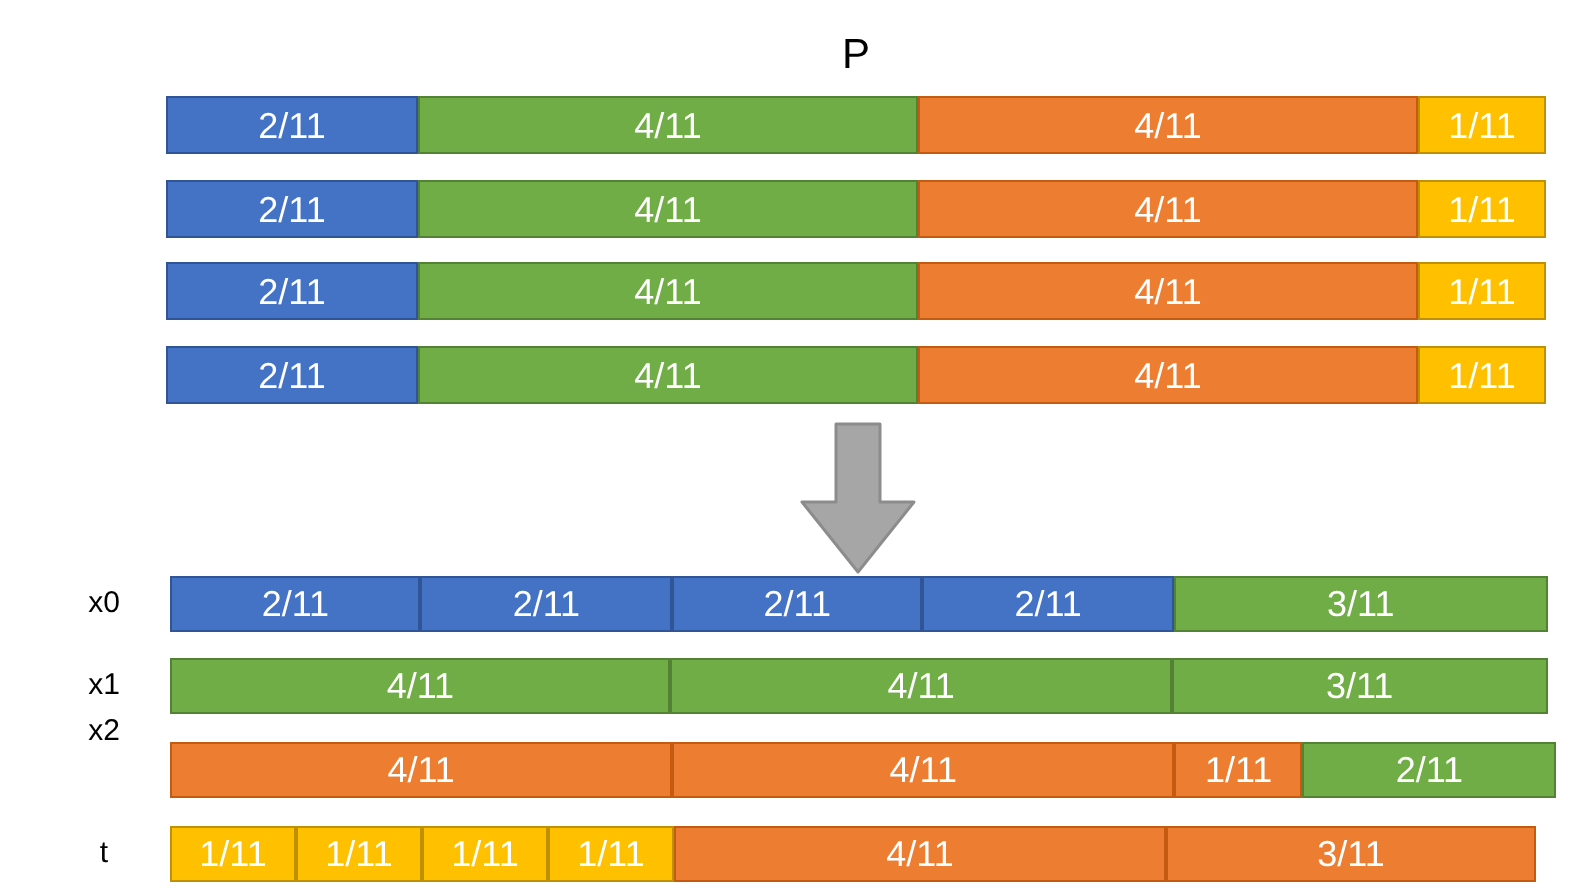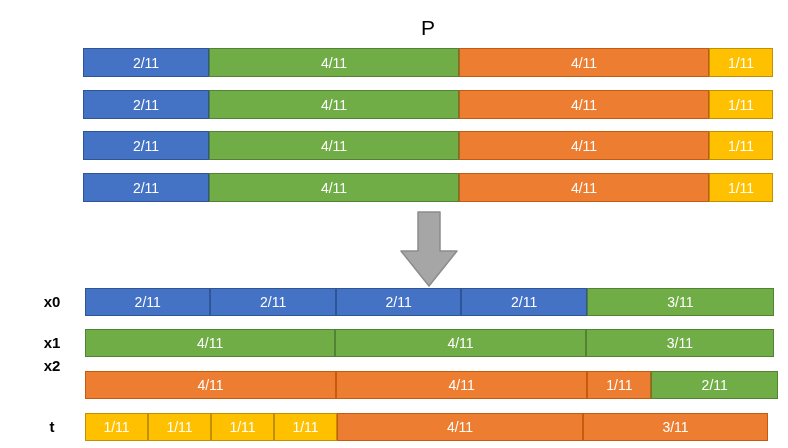--- a/index.html
+++ b/index.html
@@ -7,26 +7,26 @@
     position:relative;width:788px;height:448px;background:#ffffff;
     font-family:"Liberation Sans","DejaVu Sans",sans-serif;overflow:hidden;
   }
   .title{
     position:absolute;left:83px;top:16px;width:690px;
     text-align:center;font-size:21px;color:#000;
   }
   .bar{position:absolute;display:flex;}
   .seg{
     display:flex;align-items:center;justify-content:center;
-    color:#ffffff;font-size:14px;line-height:1;
+    color:#ffffff;font-size:18px;line-height:1;
     border:1px solid;box-sizing:border-box;
     min-width:0;white-space:nowrap;overflow:hidden;
   }
   .row-label{
-    position:absolute;font-weight:bold;font-size:15px;color:#000;
+    position:absolute;font-weight:normal;font-size:15px;color:#000;
     text-align:center;
   }
   .arrow-svg{position:absolute;left:398px;top:211px;}
 </style>
 </head>
 <body>
 
 <div class="canvas">
   <div class="title">P</div>
   <div id="top-bars">

